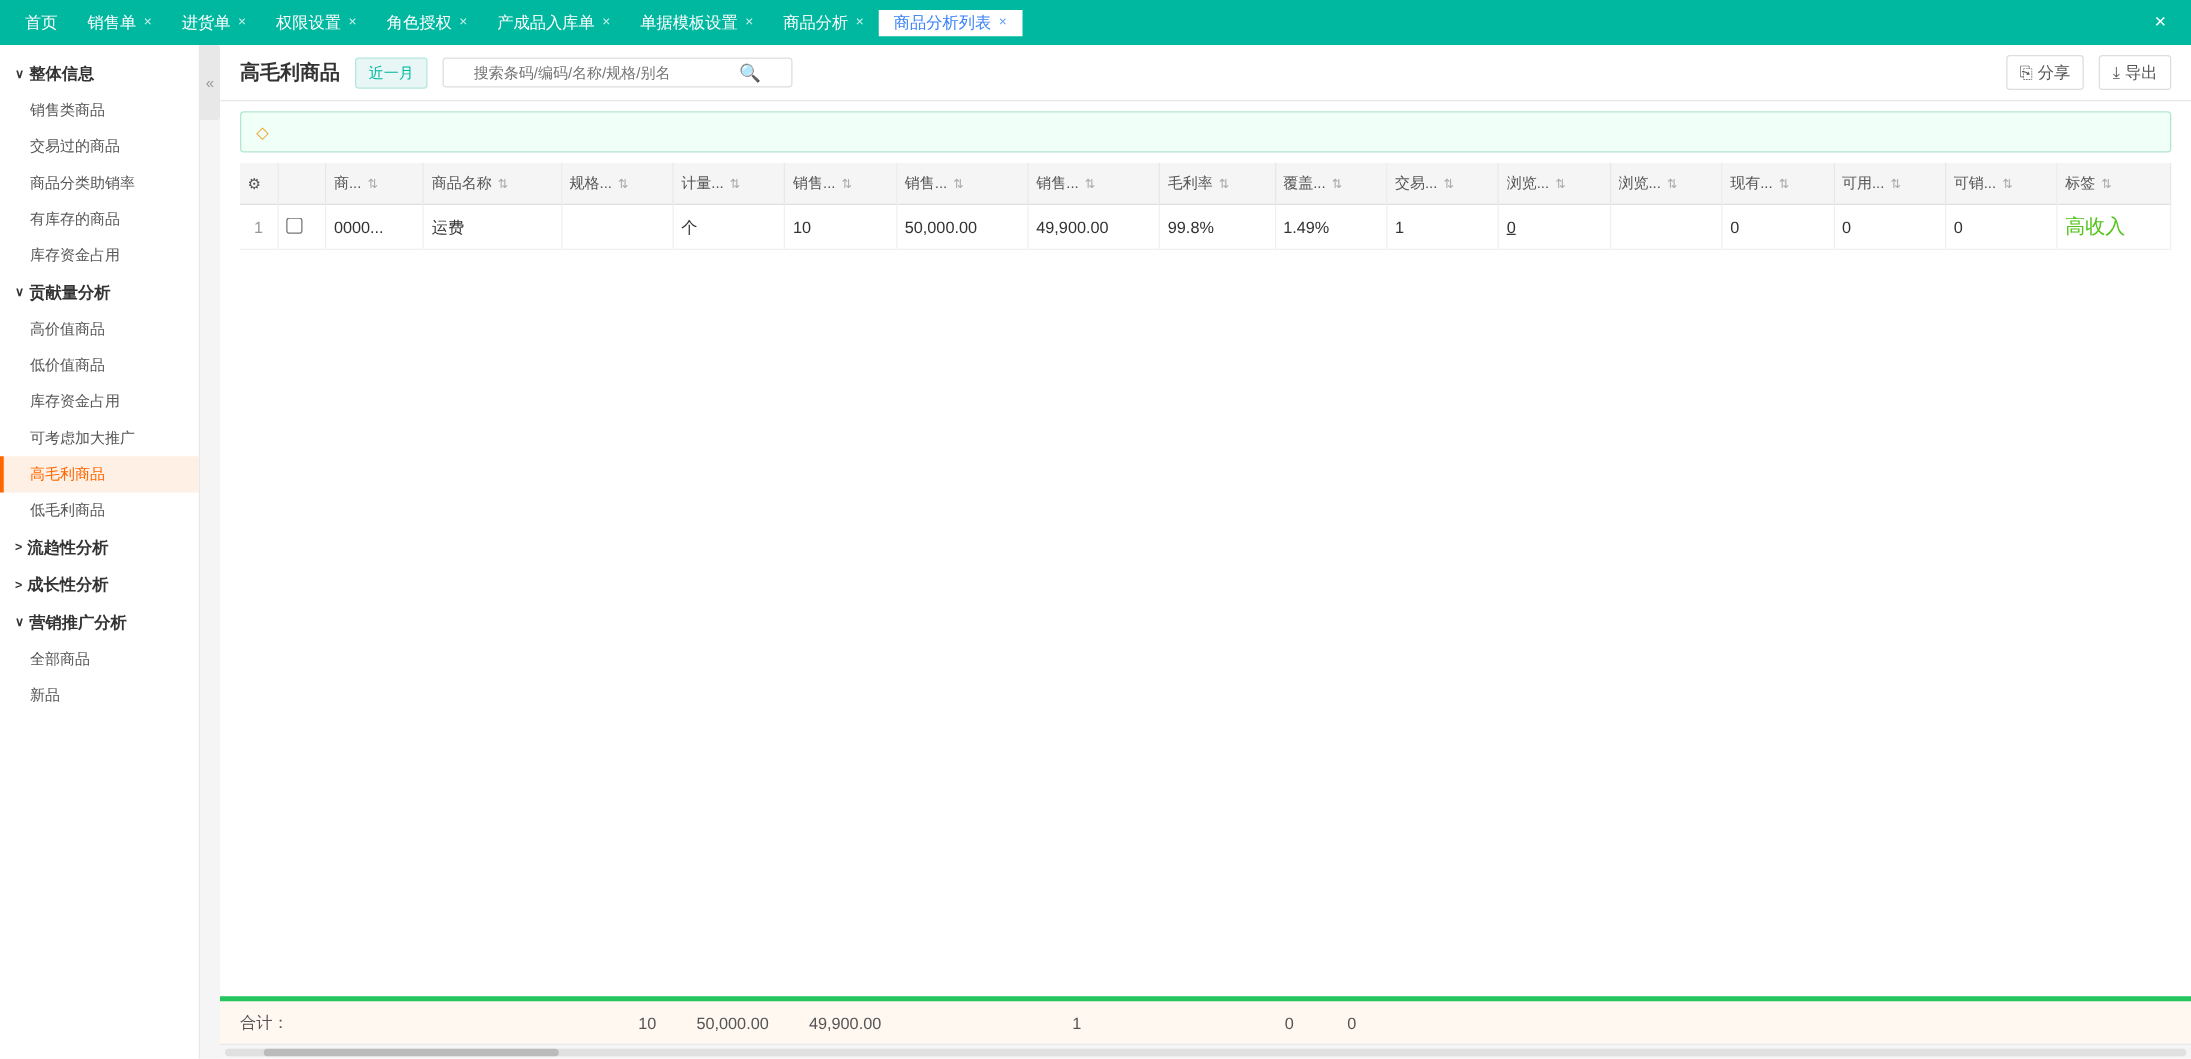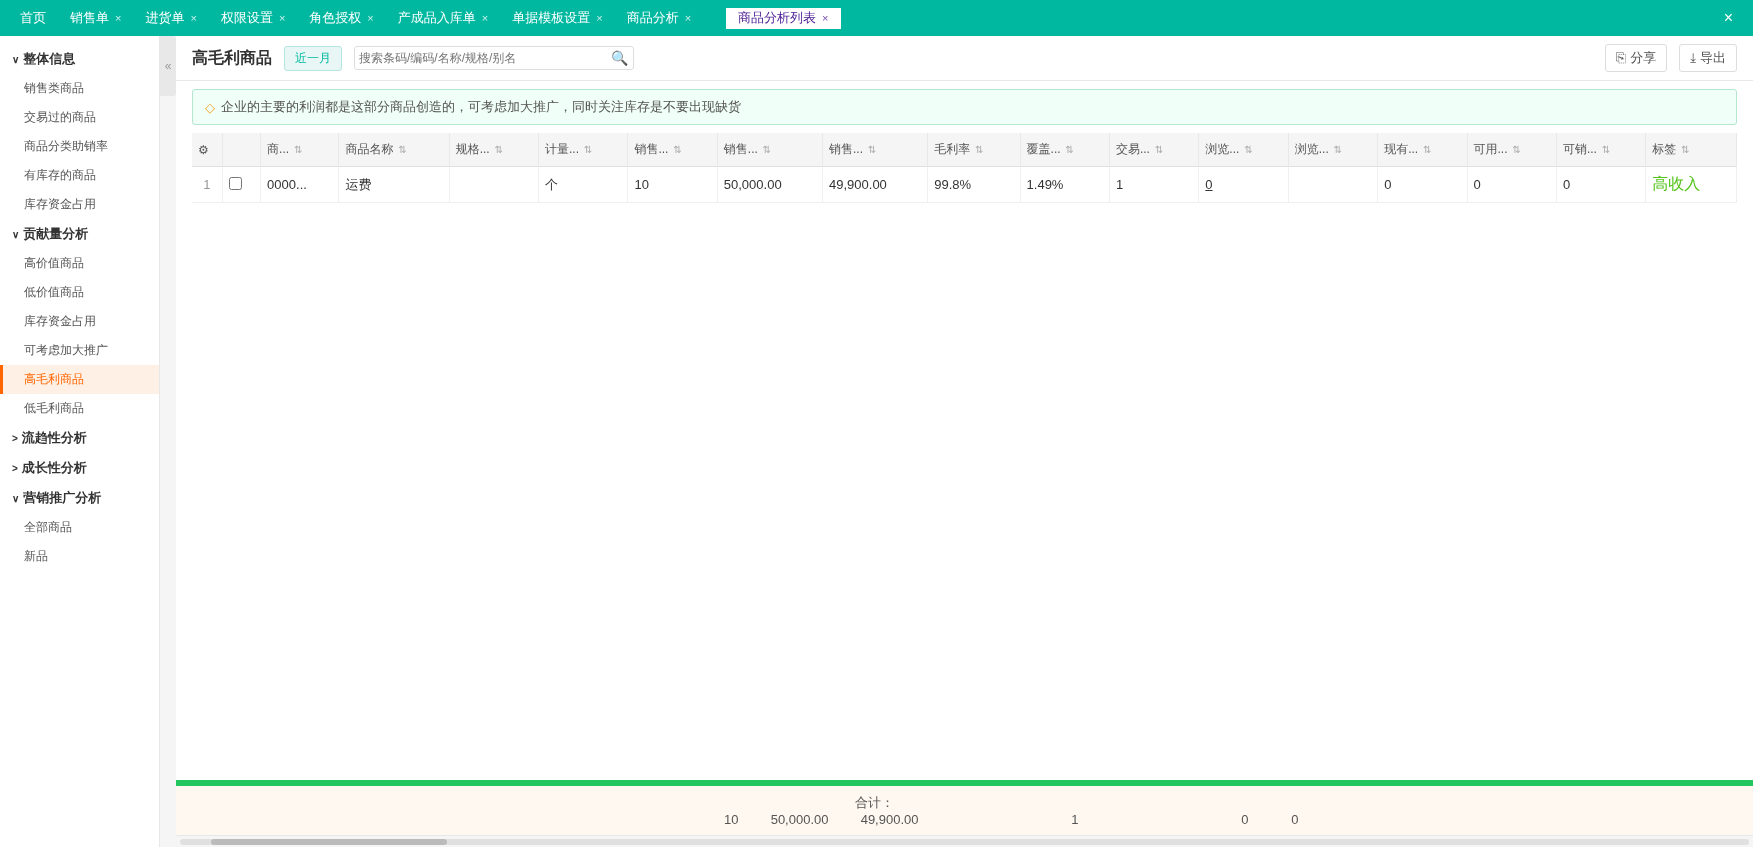--- a/index.html
+++ b/index.html
@@ -20,22 +20,21 @@
       height: 21px;
       display: flex;
       align-items: center;
       cursor: pointer;
       font-size: 13px;
       color: white;
       white-space: nowrap;
     }
     .top-nav .nav-item.active {
       background: white;
-      color: #4c1d95;
-      margin-left: 23px;
+      color: #3b82f6;
     }
     .top-nav .nav-item .close-x {
       margin-left: 6px;
       font-size: 11px;
       opacity: 0.8;
     }
     .top-nav .close-btn {
       padding: 0 12px;
       cursor: pointer;
       font-size: 16px;
@@ -109,21 +108,21 @@
       border-radius: 3px;
       padding: 3px 10px;
       cursor: pointer;
       font-size: 12px;
     }
     .search-box {
       display: flex;
       align-items: center;
       border: 1px solid #ddd;
       border-radius: 3px;
-      padding: 3px 4px;
+      padding: 3px 24px;
       flex: 1;
       max-width: 280px;
     }
     .search-box input {
       border: none;
       outline: none;
       font-size: 12px;
       width: 100%;
       color: #999;
     }
@@ -207,28 +206,27 @@
       border-right: 1px solid #f0f0f0;
       white-space: nowrap;
     }
     .row-num { color: #999; text-align: center; width: 30px; }
     .tag-high { color: #52c41a; font-size: 16px; }
     .underline-0 { text-decoration: underline; color: #333; }
 
     
     .footer-bar {
       background: #fff8f0;
-      border-top: 6px solid #22c55e;
+      border-top: 4px solid #22c55e;
       padding: 8px 16px;
       display: flex;
       align-items: center;
       font-size: 12px;
       color: #555;
       flex-shrink: 0;
-      flex-direction: column;
     }
     .footer-bar .footer-label { margin-right: 180px; }
     .footer-val { min-width: 80px; text-align: right; padding: 0 6px; }
 
     
     .scroll-bar-area {
       height: 12px;
       background: #f5f5f5;
       border-top: 1px solid #e8e8e8;
       display: flex;
@@ -328,21 +326,20 @@
           <span>分享</span>
         </button>
         <button class="action-btn">
           <span>⤓</span>
           <span>导出</span>
         </button>
       </div>
 
       <div class="info-banner">
         <span class="info-icon">◇</span>
-        <span>企业的主要的利润都是这部分商品创造的，可考虑加大推广，同时关注库存是不要出现缺货</span>
       </div>
 
       <div class="table-container">
         <table>
           <thead id="table-head">
               <tr>
                 <th>⚙</th>
                 <th></th>
                 <th>商...<span class="sort-icon"> ⇅</span></th>
                 <th>商品名称<span class="sort-icon"> ⇅</span></th>

